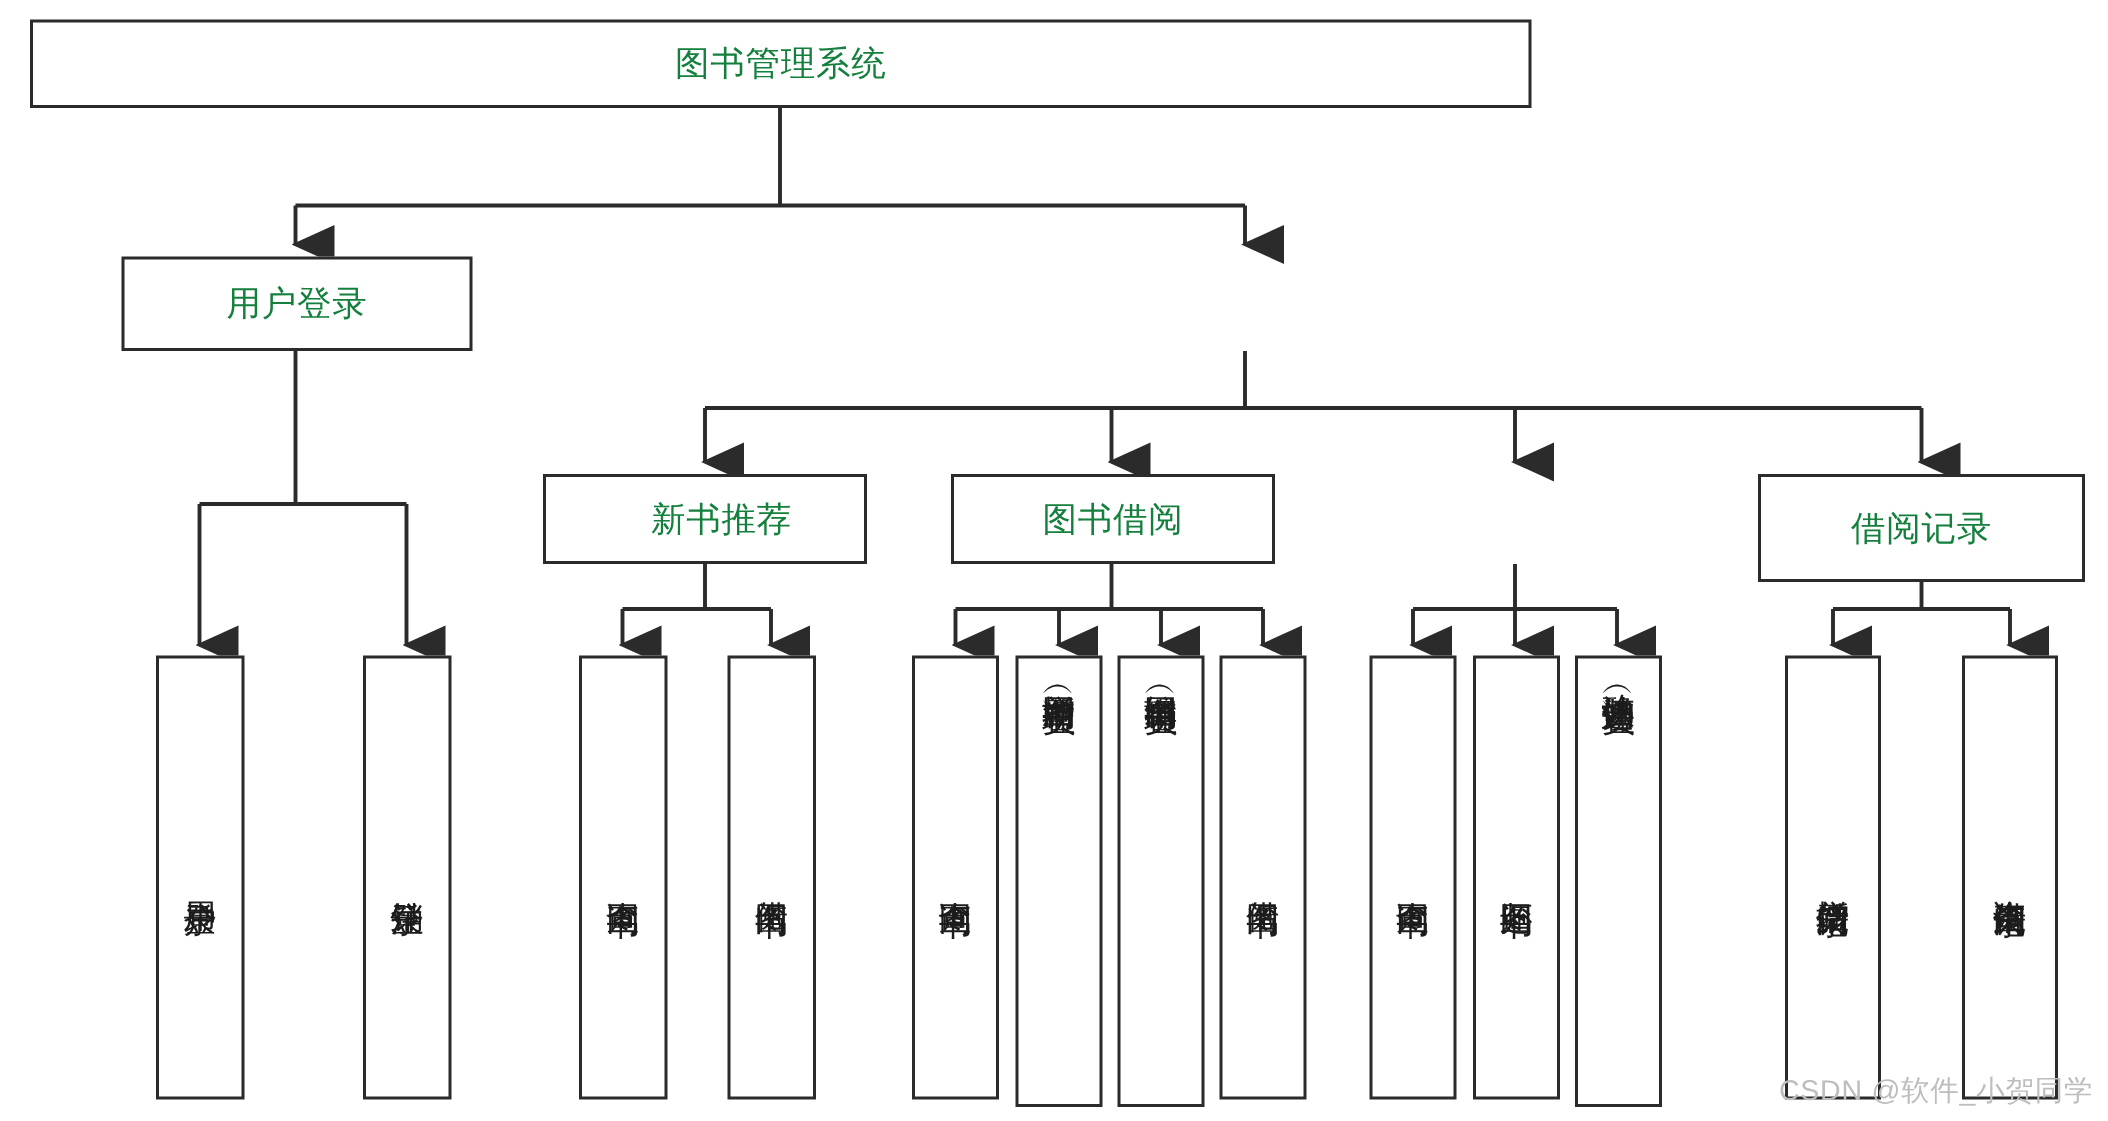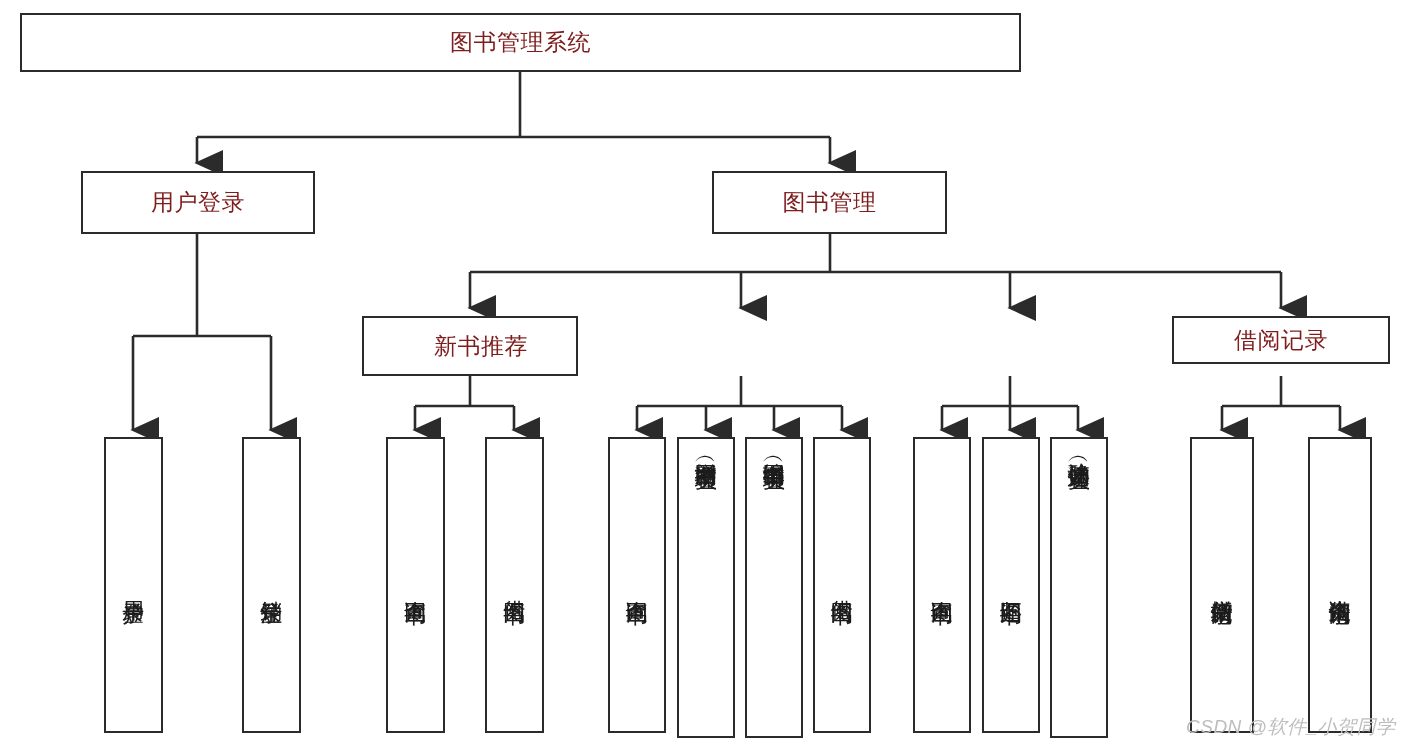--- a/index.html
+++ b/index.html
@@ -28,21 +28,21 @@
     position: absolute;
     box-sizing: border-box;
     background: #ffffff;
     border: 2px solid #2b2b2b;
     display: flex;
     align-items: center;
     justify-content: center;
   }
   .node-label-h {
     font-size: 23px;
-    color: #7f1d1d;
+    color: #15803d;
     line-height: 1.15;
     white-space: nowrap;
     letter-spacing: 0.5px;
   }
   .node-label-v {
     font-size: 22px;
     color: #1c1c1c;
     line-height: 1.16;
     writing-mode: vertical-rl;
     text-orientation: upright;
@@ -56,21 +56,20 @@
   .leaf-box.center-v {
     align-items: center;
     padding-top: 0;
   }
   .watermark {
     position: absolute;
     font-size: 19px;
     color: #bdbdbd;
     white-space: nowrap;
     letter-spacing: 0.5px;
-    font-style: italic;
   }
 </style>
 </head>
 <body>
 
 <div id="canvas">
 
   <svg id="diagram-svg" viewBox="0 0 1405 747" xmlns="http://www.w3.org/2000/svg">
     <defs>
       <marker id="arrow" viewBox="0 0 12 12" refX="6" refY="11" markerWidth="12" markerHeight="12" orient="auto-start-reverse">
@@ -125,31 +124,31 @@
   </svg>
 
   <div class="node-box" style="left:20px; top:13px; width:1001px; height:59px;">
     <span class="node-label-h">图书管理系统</span>
   </div>
 
   <div class="node-box" style="left:81px; top:171px; width:234px; height:63px;">
     <span class="node-label-h">用户登录</span>
   </div>
 
-  <div class="node-box" style="left:712px; top:171px; width:235px; height:63px;">
-    <span class="node-label-h">图书管理</span>
-  </div>
 
   <div class="node-box" style="left:362px; top:316px; width:216px; height:60px;padding-left:22px;">
     <span class="node-label-h">新书推荐</span>
   </div>
 
-
-
-  <div class="node-box" style="left:1172px; top:316px; width:218px; height:48px;text-align:right;">
+  <div class="node-box" style="left:634px; top:316px; width:216px; height:60px;">
+    <span class="node-label-h">图书借阅</span>
+  </div>
+
+
+  <div class="node-box" style="left:1172px; top:316px; width:218px; height:72px;text-align:right;">
     <span class="node-label-h">借阅记录</span>
   </div>
 
   <div class="node-box leaf-box center-v" style="left:104px; top:437px; width:59px; height:296px;">
     <span class="node-label-v">用户登录</span>
   </div>
 
   <div class="node-box leaf-box center-v" style="left:242px; top:437px; width:59px; height:296px;">
     <span class="node-label-v">注销登录</span>
   </div>

